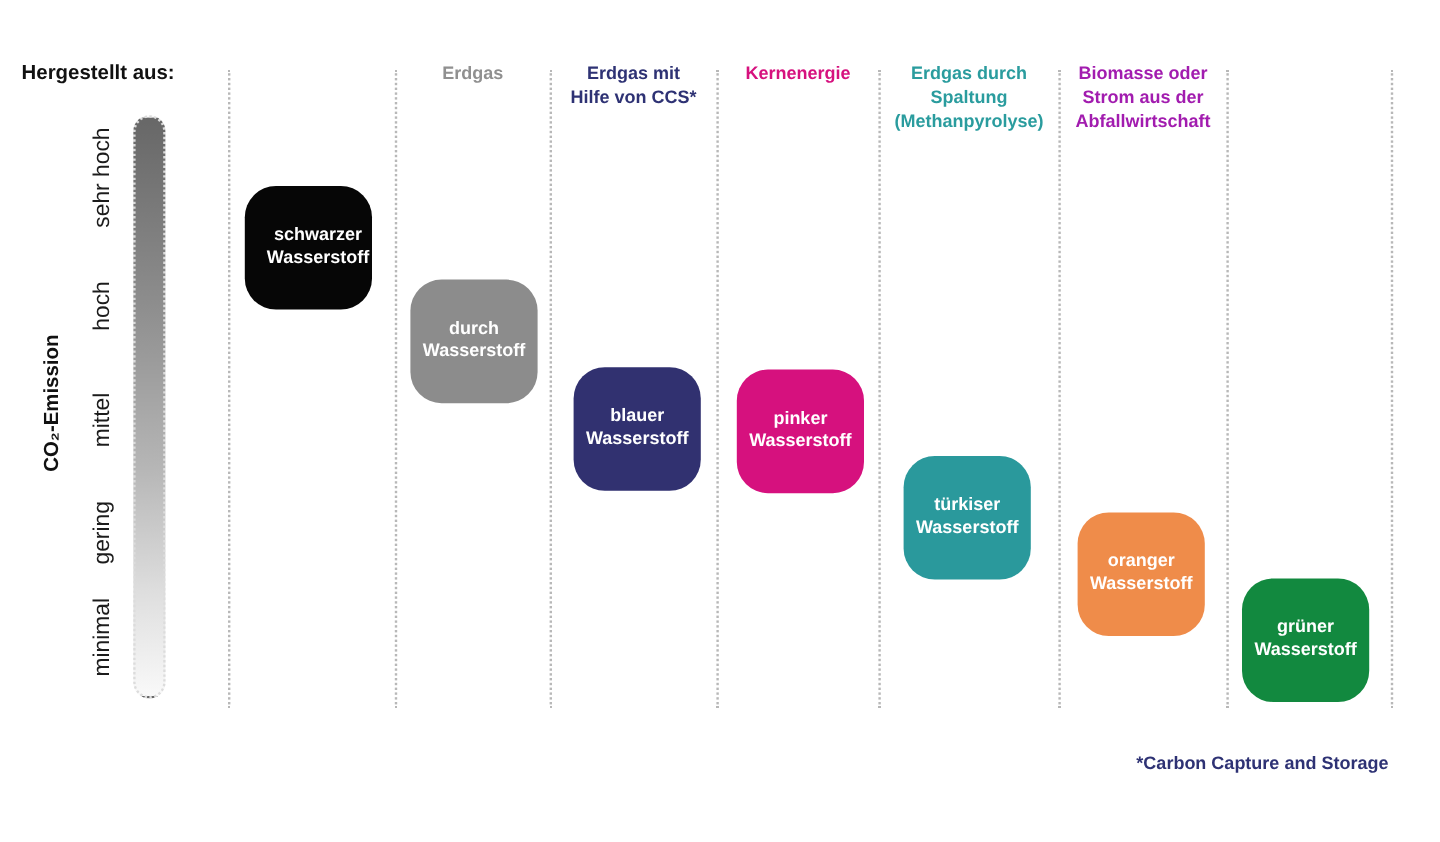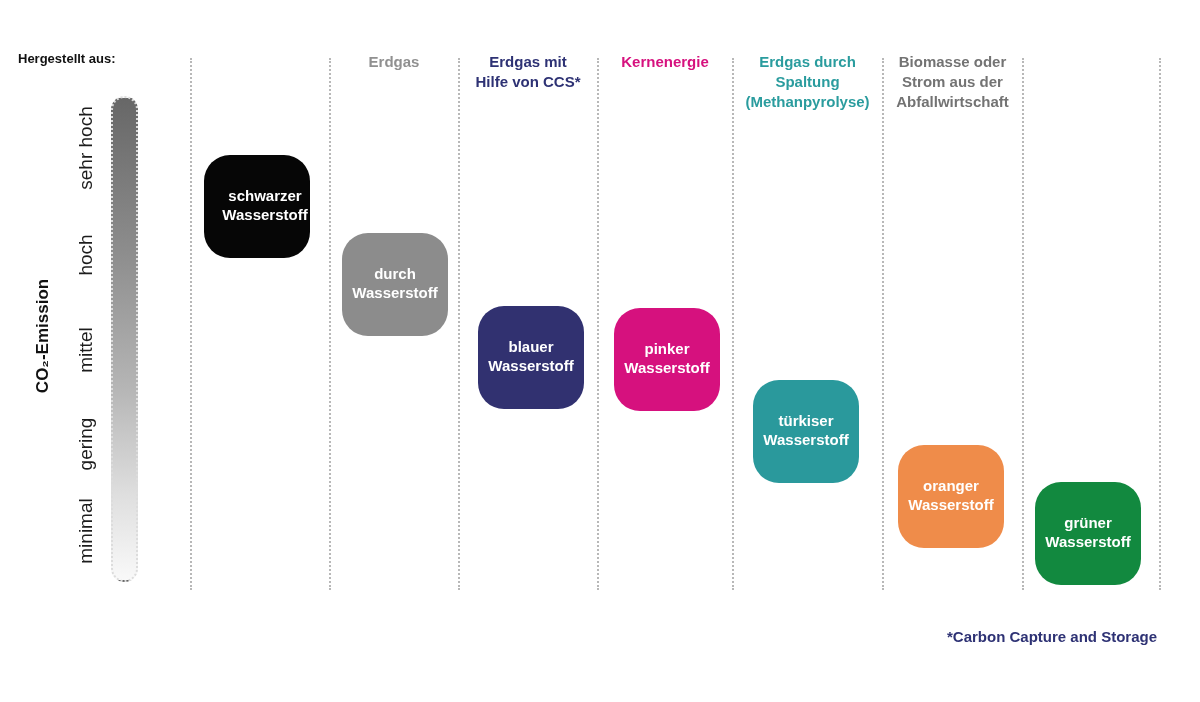--- a/index.html
+++ b/index.html
@@ -9,21 +9,21 @@
     width: 1200px;
     height: 702px;
     background: #ffffff;
     overflow: hidden;
     font-family: "Liberation Sans", "DejaVu Sans", sans-serif;
   }
 
   .title {
     position: absolute;
     left: 18px; top: 51px;
-    font-size: 13px;
+    font-size: 17px;
     font-weight: bold;
     color: #111111;
     white-space: nowrap;
   }
 
   
   .axis-label {
     position: absolute;
     left: 43px; top: 336px;
     transform: translate(-50%, -50%) rotate(-90deg);
@@ -100,21 +100,21 @@
     font-weight: bold;
     line-height: 19px;
     white-space: pre-line;
     padding-bottom: 4px;
   }
   .bx-0 { left: 204px; top: 155px; }
   .bx-1 { left: 342px; top: 233px; }
   .bx-2 { left: 478px; top: 306px; }
   .bx-3 { left: 614px; top: 308px; }
   .bx-4 { left: 753px; top: 380px; }
-  .bx-5 { left: 898px; top: 445px; }
+  .bx-5 { left: 898px; top: 427px; }
   .bx-6 { left: 1035px; top: 482px; }
 
   .footnote {
     position: absolute;
     left: 900px; top: 628px;
     width: 257px;
     text-align: right;
     font-size: 15px;
     font-weight: bold;
     white-space: nowrap;
@@ -145,21 +145,21 @@
   <div class="sep sep-6"></div>
   <div class="sep sep-7"></div>
 
   <div class="col-h ch-1" style="color: rgb(144, 144, 144);">Erdgas</div>
   <div class="col-h ch-2" style="color: rgb(46, 50, 116);">Erdgas mit
 Hilfe von CCS*</div>
   <div class="col-h ch-3" style="color: rgb(214, 17, 126);">Kernenergie</div>
   <div class="col-h ch-4" style="color: rgb(42, 156, 158);">Erdgas durch
 Spaltung
 (Methanpyrolyse)</div>
-  <div class="col-h ch-5" style="color: #737373;">Biomasse oder
+  <div class="col-h ch-5" style="color: #a21caf;">Biomasse oder
 Strom aus der
 Abfallwirtschaft</div>
 
   <div class="h2-box bx-0" style="color: rgb(255, 255, 255); background-color: rgb(6, 6, 6); padding-left: 16px;">schwarzer
 Wasserstoff</div>
   <div class="h2-box bx-1" style="color: rgb(255, 255, 255); background-color: rgb(140, 140, 140);">durch
 Wasserstoff</div>
   <div class="h2-box bx-2" style="color: rgb(255, 255, 255); background-color: rgb(49, 49, 112);">blauer
 Wasserstoff</div>
   <div class="h2-box bx-3" style="color: rgb(255, 255, 255); background-color: rgb(214, 17, 126);">pinker

